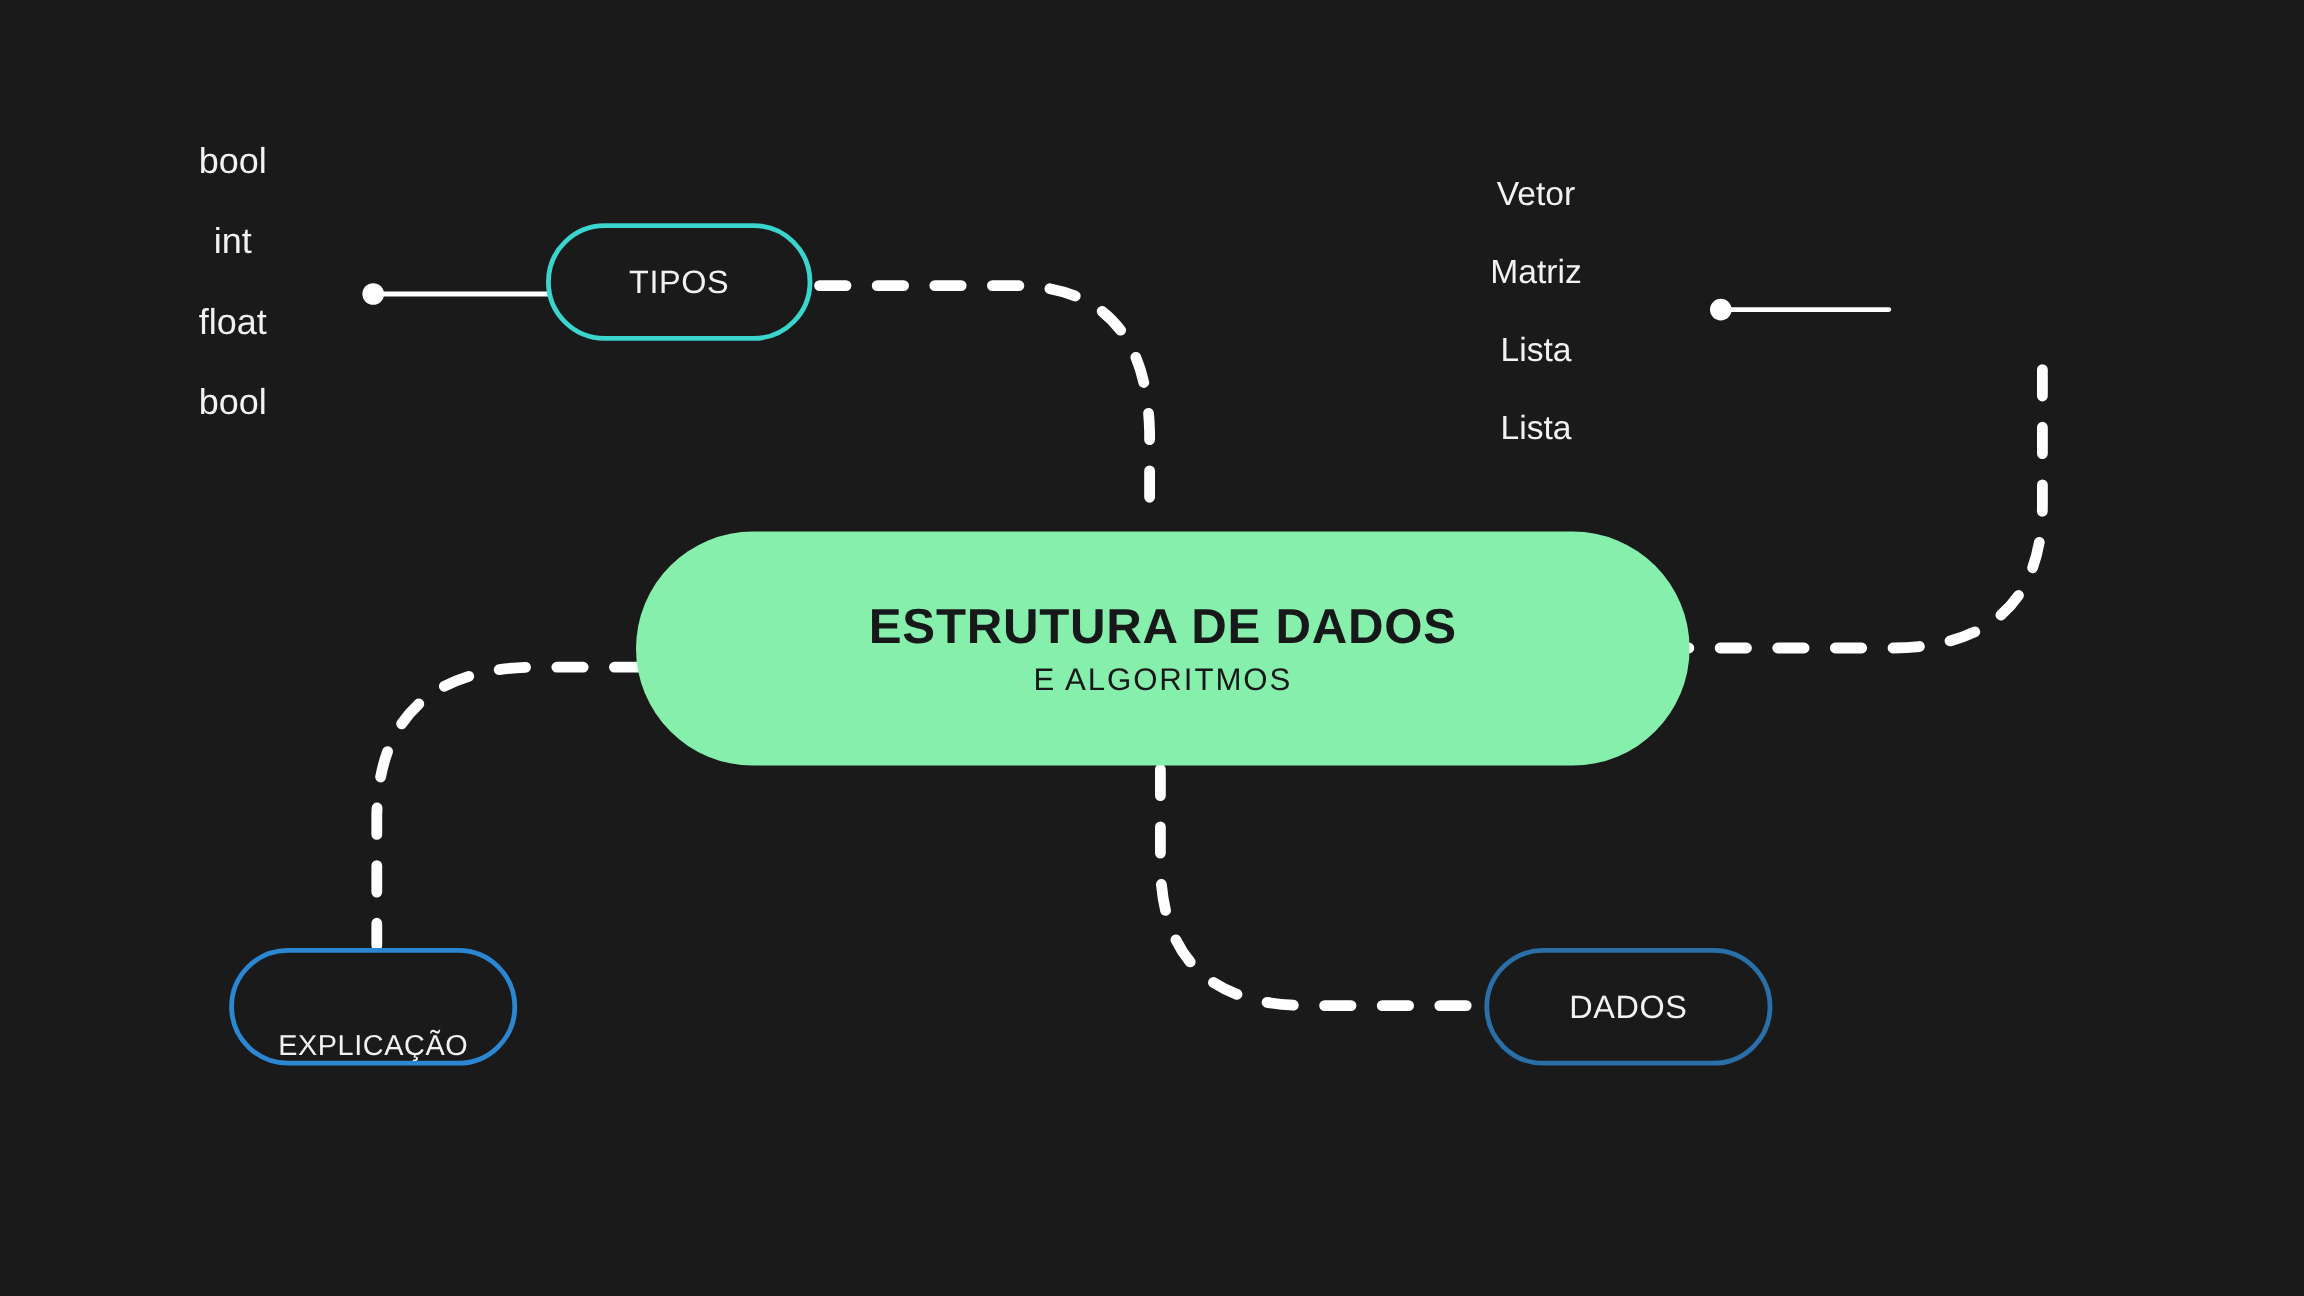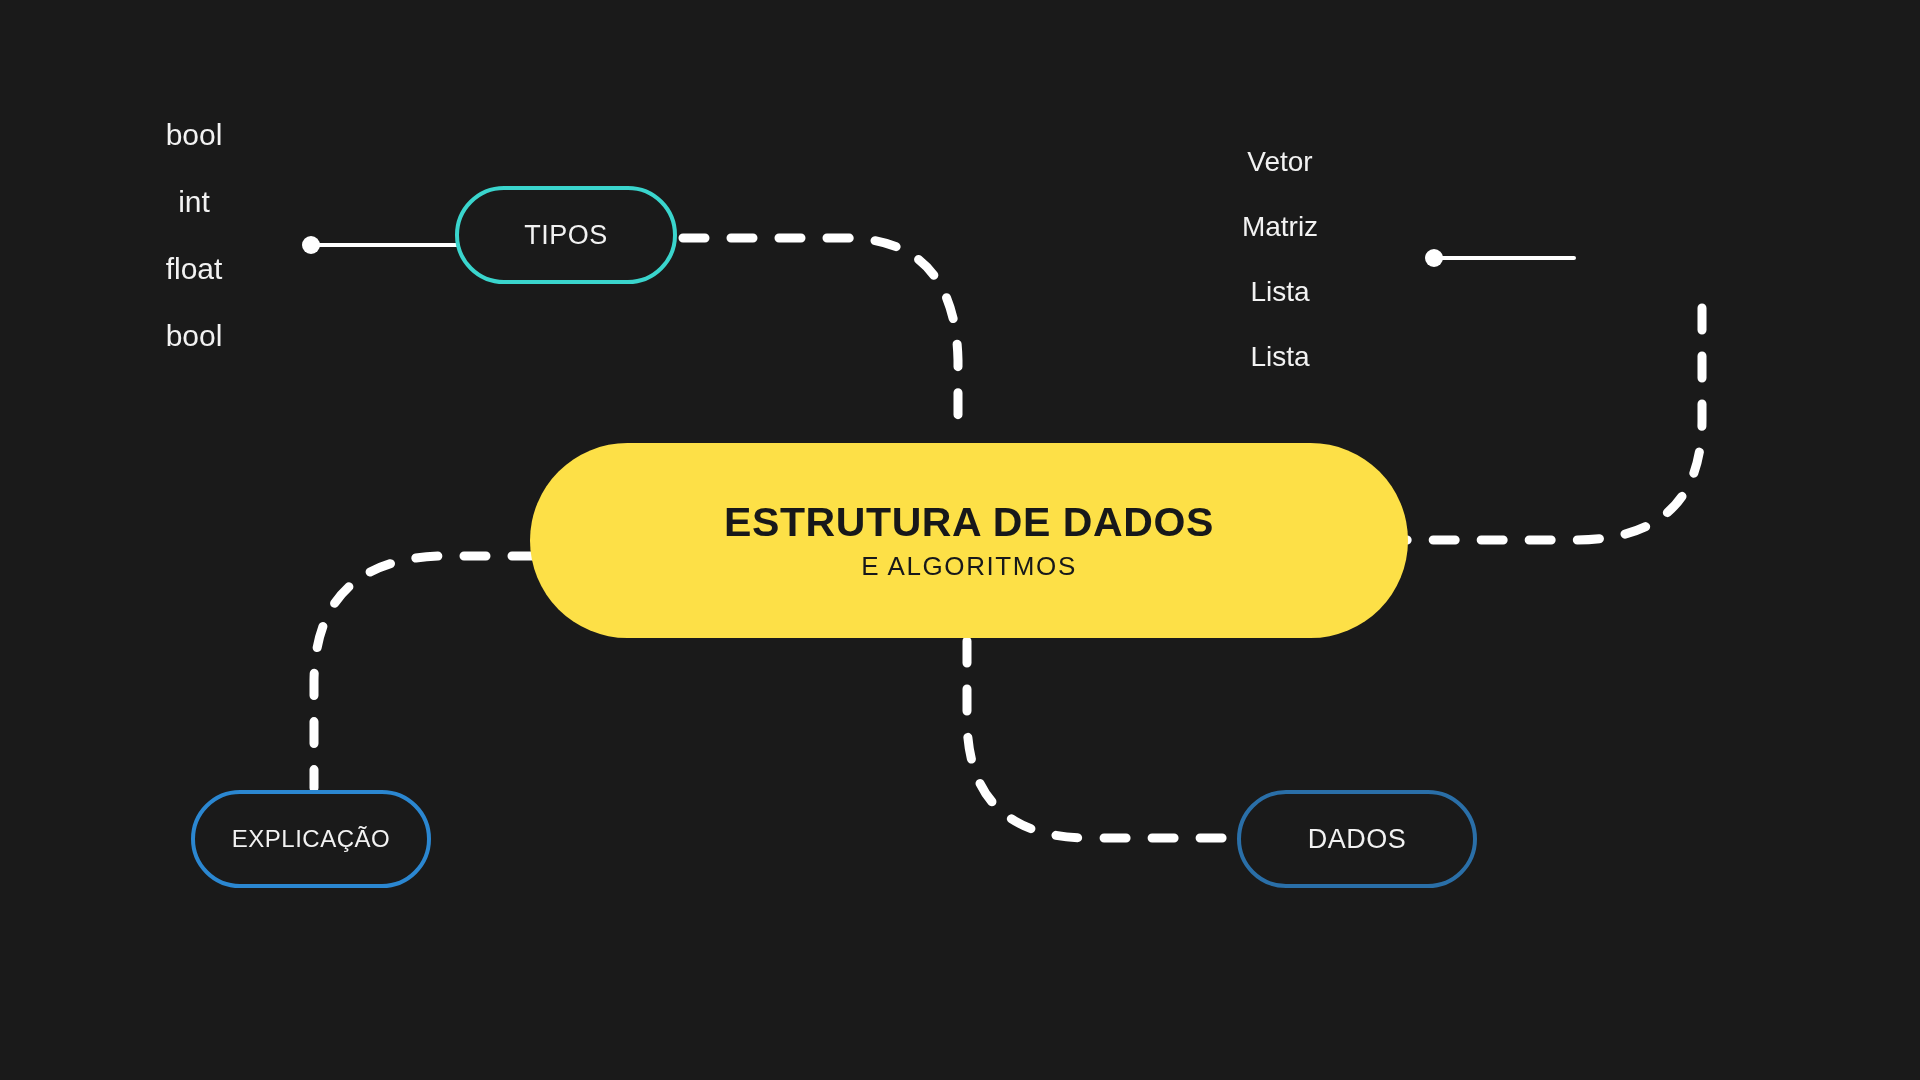--- a/index.html
+++ b/index.html
@@ -47,33 +47,34 @@
     left:1570px; top:212px;
     width:244px; height:88px;
     border:4px solid #29abe2;
     font-size:27px;
   }
   .node-explicacao {
     left:191px; top:790px;
     width:240px; height:98px;
     border:4px solid #2b87d1;
     font-size:24px;
+    align-items:flex-end;
   }
   .node-guia {
     left:1237px; top:790px;
     width:240px; height:98px;
     border:4px solid #2a6fa8;
     font-size:27px;
   }
 
   
   .node-central {
     left:530px; top:443px;
     width:878px; height:195px;
-    background:#fde047;
+    background:#86efac;
     border:none;
     flex-direction:column;
     gap:10px;
     color:#17181a;
   }
   .central-title {
     font-size:41px;
     font-weight:bold;
     letter-spacing:0.6px;
     line-height:1;

